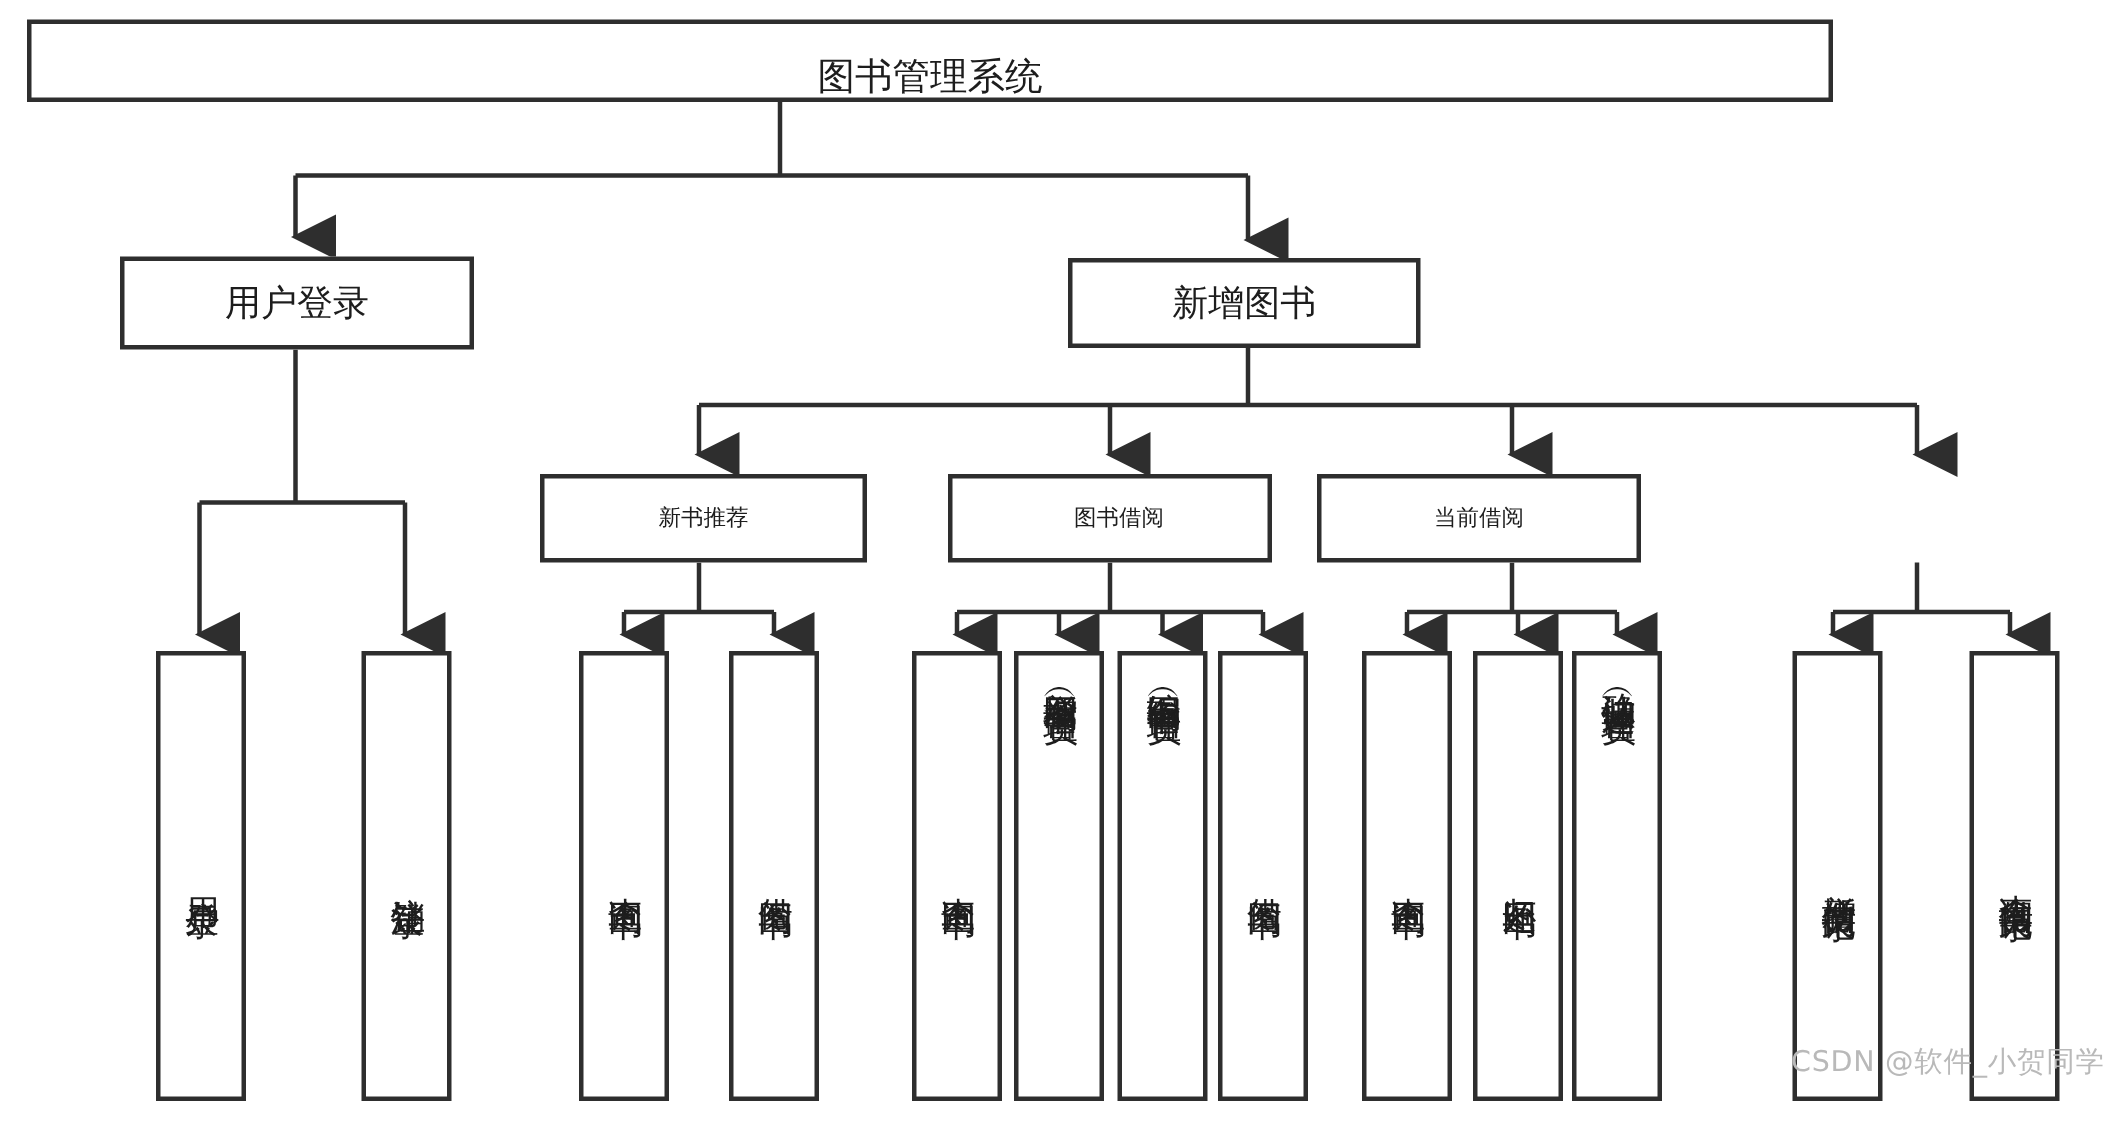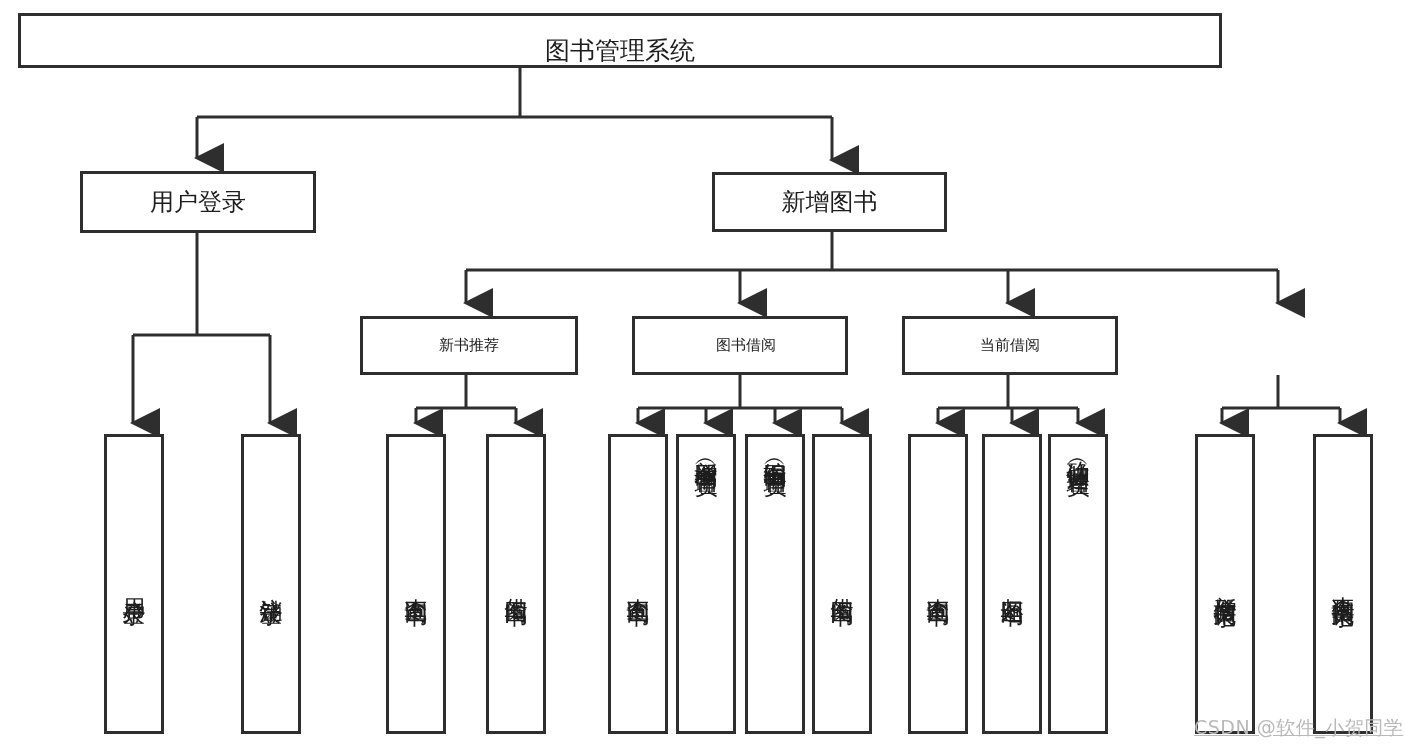--- a/index.html
+++ b/index.html
@@ -158,21 +158,21 @@
   </div>
 
   <div class="node-box node-l3" style="left:360px; top:316px; width:218px; height:59px;">
     <span class="node-label">新书推荐</span>
   </div>
 
   <div class="node-box node-l3" style="left:632px; top:316px; width:216px; height:59px;padding-left:12px;">
     <span class="node-label">图书借阅</span>
   </div>
 
-  <div class="node-box node-l3" style="left:902px; top:316px; width:216px; height:59px;">
+  <div class="node-box node-l3" style="left:878px; top:316px; width:216px; height:59px;">
     <span class="node-label">当前借阅</span>
   </div>
 
 
   <div class="node-box node-leaf center-text" style="left:104px; top:434px; width:60px; height:300px;">
     <span class="node-label">用户登录</span>
   </div>
   <div class="node-box node-leaf center-text" style="left:241px; top:434px; width:60px; height:300px;">
     <span class="node-label">注销登录</span>
   </div>
@@ -207,15 +207,15 @@
     <span class="node-label">确认归还（管理员）</span>
   </div>
 
   <div class="node-box node-leaf center-text" style="left:1195px; top:434px; width:60px; height:300px;">
     <span class="node-label">新增借阅记录</span>
   </div>
   <div class="node-box node-leaf center-text" style="left:1313px; top:434px; width:60px; height:300px;">
     <span class="node-label">查询借阅记录</span>
   </div>
 
-  <div class="watermark" style="left:1194px; top:715px;text-decoration:underline;">CSDN @软件_小贺同学</div>
+  <div class="watermark" style="left:1194px; top:695px;">CSDN @软件_小贺同学</div>
 
 </div>
 
 </body></html>

